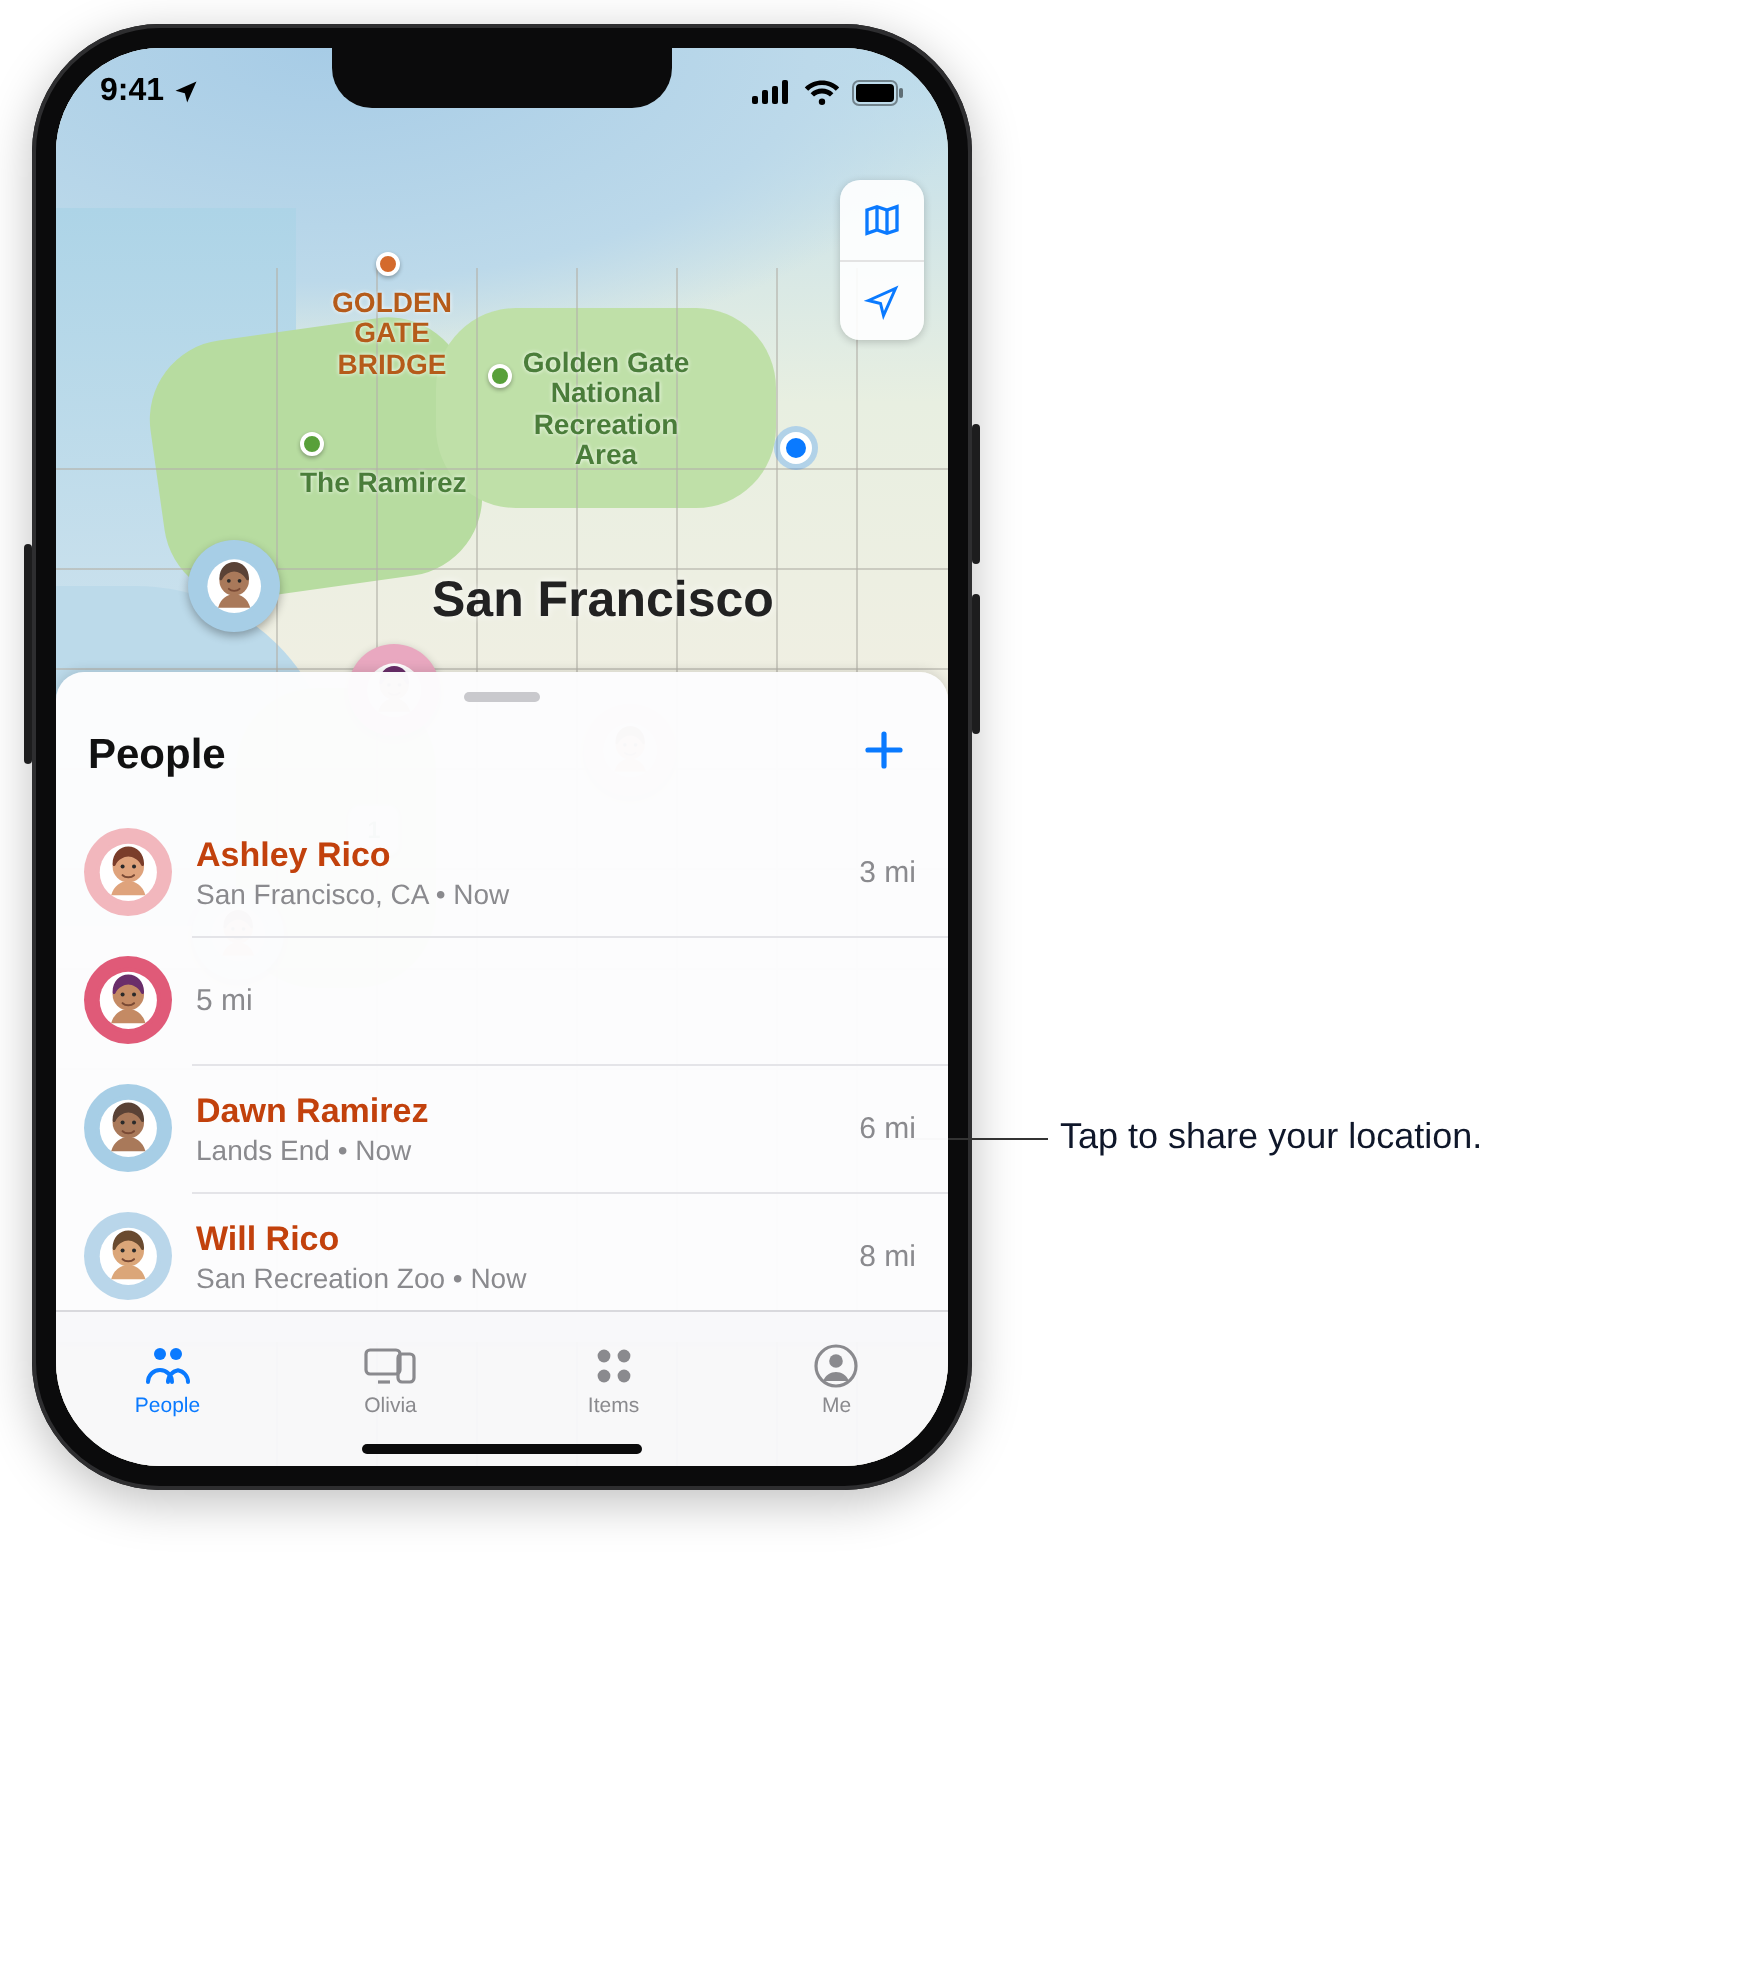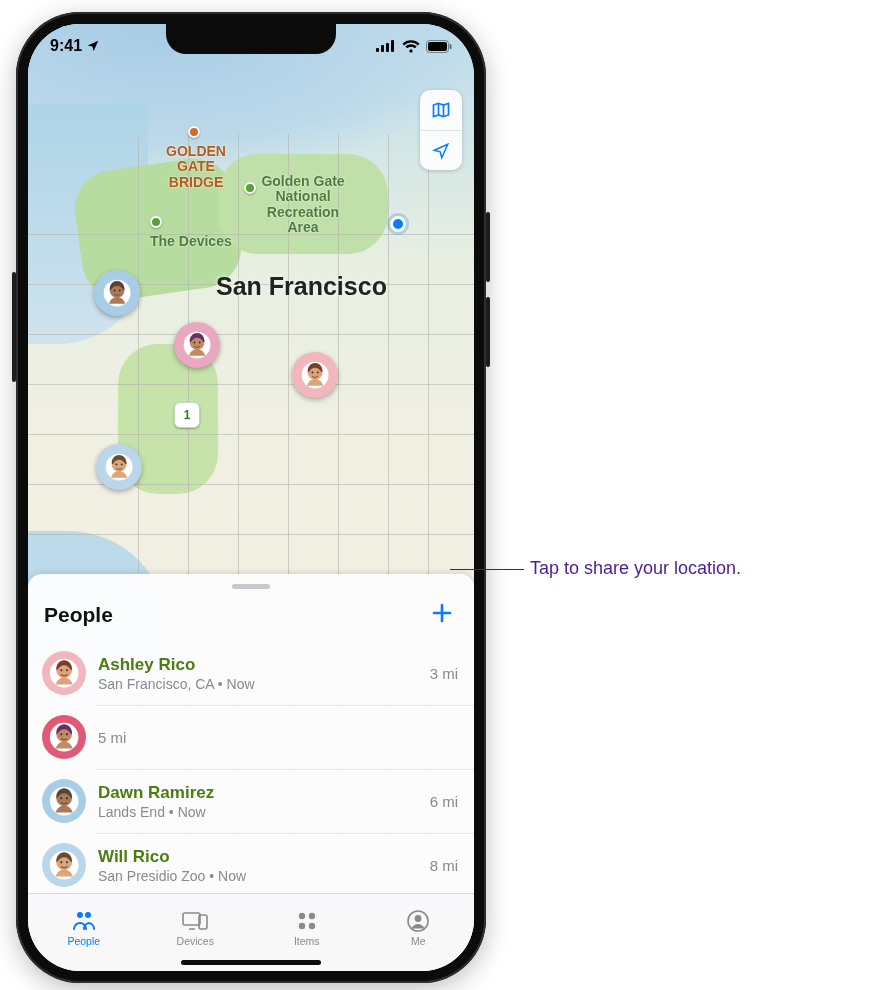--- a/index.html
+++ b/index.html
@@ -14,21 +14,21 @@
     position: relative;
     width: 870px;
     height: 990px;
   }
   
   .phone {
     position: absolute;
     left: 16px;
     top: 12px;
     width: 470px;
-    height: 971px;
+    height: 733px;
     background: #0b0b0c;
     border-radius: 64px;
     padding: 12px;
     box-shadow: 0 6px 24px rgba(0,0,0,.25), inset 0 0 0 2px #2e2e30;
   }
   .side-btn {
     position: absolute;
     background: #1d1d1e;
     border-radius: 3px;
   }
@@ -159,21 +159,21 @@
   .person-row + .person-row::before {
     content:""; position:absolute; left:68px; right:0; top:0; height:1px; background:#e4e4e8;
   }
   .avatar {
     width:44px; height:44px; border-radius:50%;
     display:flex; align-items:center; justify-content:center;
     flex:0 0 44px;
   }
   .avatar svg { width:78%; height:78%; }
   .person-info { flex:1; min-width:0; }
-  .person-name { font-size:17px; font-weight:600; color:#4d7c0f; }
+  .person-name { font-size:17px; font-weight:600; color:#c2410c; }
   .person-sub { font-size:14px; color:#8a8a8e; margin-top:1px; }
   .person-dist { font-size:15px; color:#8a8a8e; white-space:nowrap; }
 
   
   .tabbar {
     position:absolute; left:0; right:0; bottom:0; height:78px;
     background:rgba(248,248,250,.96);
     border-top:1px solid #d9d9dd;
     display:flex; z-index:36;
     padding-bottom:16px;
@@ -186,21 +186,21 @@
   .tab.active { color:#0a7aff; }
   .tab svg { width:26px; height:24px; }
   .home-indicator {
     position:absolute; bottom:6px; left:50%; transform:translateX(-50%);
     width:140px; height:5px; background:#0b0b0c; border-radius:3px; z-index:60;
   }
 
   
   .callout {
     position:absolute; top:558px; left:530px;
-    font-size:18px; color:#4c1d95;
+    font-size:18px; color:#0f172a;
   }
   .callout-line {
     position:absolute; top:569px; left:450px; width:74px; height:1px; background:#333;
   }
 </style>
 </head>
 <body>
 
 <div class="canvas">
   <div class="phone">
@@ -259,30 +259,30 @@
             <div class="v" style="left:260px"></div>
             <div class="v" style="left:310px"></div>
             <div class="v" style="left:360px"></div>
             <div class="v" style="left:400px"></div>
         </div>
 
         <span class="poi-dot orange" style="left:160px; top:102px"></span>
         <span class="map-label orange" style="left:128px; top:120px; width:80px;">GOLDEN GATE<br>BRIDGE</span>
 
         <span class="poi-dot" style="left:122px; top:192px"></span>
-        <span class="map-label" style="left:122px; top:210px;">The Devices</span>
+        <span class="map-label" style="left:122px; top:210px;">The Ramirez</span>
 
         <span class="poi-dot" style="left:216px; top:158px"></span>
         <span class="map-label" style="left:230px; top:150px; width:90px;">Golden Gate<br>National<br>Recreation Area</span>
 
         <span class="route-shield" style="left:146px; top:378px;">1</span>
 
         <span class="me-dot" style="left:362px; top:192px"></span>
 
-        <div class="map-title" style="left:188px; top:248px;">San Francisco</div>
+        <div class="map-title" style="left:188px; top:262px;">San Francisco</div>
 
         <div id="map-pins">
             <div class="map-pin" style="left: 66px; top: 246px; background: rgb(167, 206, 230);">
               <div class="face">
   <svg viewBox="0 0 48 48">
     <circle cx="24" cy="24" r="23" fill="#a7cee6"></circle>
     <circle cx="24" cy="24" r="20" fill="#fff"></circle>
     <circle cx="24" cy="20" r="11" fill="#a9795a"></circle>
     <path d="M13 18c0-7 5-12 11-12s11 5 11 12c0 2-1 2-2 1-2-4-6-6-9-6s-7 2-9 6c-1 1-2 1-2-1z" fill="#5a4236"></path>
     <path d="M12 40c2-7 7-10 12-10s10 3 12 10" fill="#a9795a"></path>
@@ -423,21 +423,21 @@
     <circle cx="24" cy="20" r="11" fill="#dba679"></circle>
     <path d="M13 18c0-7 5-12 11-12s11 5 11 12c0 2-1 2-2 1-2-4-6-6-9-6s-7 2-9 6c-1 1-2 1-2-1z" fill="#6a4a2f"></path>
     <path d="M12 40c2-7 7-10 12-10s10 3 12 10" fill="#dba679"></path>
     <circle cx="20" cy="20" r="1.4" fill="#2a2a2a"></circle>
                   <circle cx="28" cy="20" r="1.4" fill="#2a2a2a"></circle>
     <path d="M20 26c2 2 6 2 8 0" stroke="#7a4a35" stroke-width="1.4" fill="none" stroke-linecap="round"></path>
   </svg>
               </div>
               <div class="person-info">
                 <div class="person-name">Will Rico</div>
-                <div class="person-sub">San Presidio Zoo • Now</div>
+                <div class="person-sub">San Recreation Zoo • Now</div>
               </div>
               <div class="person-dist">8 mi</div>
             </div>
           </div>
       </div>
 
       <div class="tabbar">
         <div class="tab active">
           <svg viewBox="0 0 24 24" fill="currentColor">
               <circle cx="8" cy="6" r="3"></circle>
@@ -446,21 +446,21 @@
               <path d="M12 20c0-3 2.2-5.4 5-5.9 2.8.5 5 2.9 5 5.9" fill="none" stroke="currentColor" stroke-width="2" stroke-linecap="round"></path>
             </svg>
           <span>People</span>
         </div>
         <div class="tab">
           <svg viewBox="0 0 26 24" fill="none" stroke="currentColor" stroke-width="1.6">
               <rect x="1" y="4" width="17" height="12" rx="2"></rect>
               <path d="M7 20h6"></path>
               <rect x="17" y="6" width="8" height="14" rx="2"></rect>
             </svg>
-          <span>Devices</span>
+          <span>Olivia</span>
         </div>
         <div class="tab">
           <svg viewBox="0 0 24 24" fill="currentColor">
               <circle cx="7" cy="7" r="3.2"></circle>
               <circle cx="17" cy="7" r="3.2"></circle>
               <circle cx="7" cy="17" r="3.2"></circle>
               <circle cx="17" cy="17" r="3.2"></circle>
             </svg>
           <span>Items</span>
         </div>

